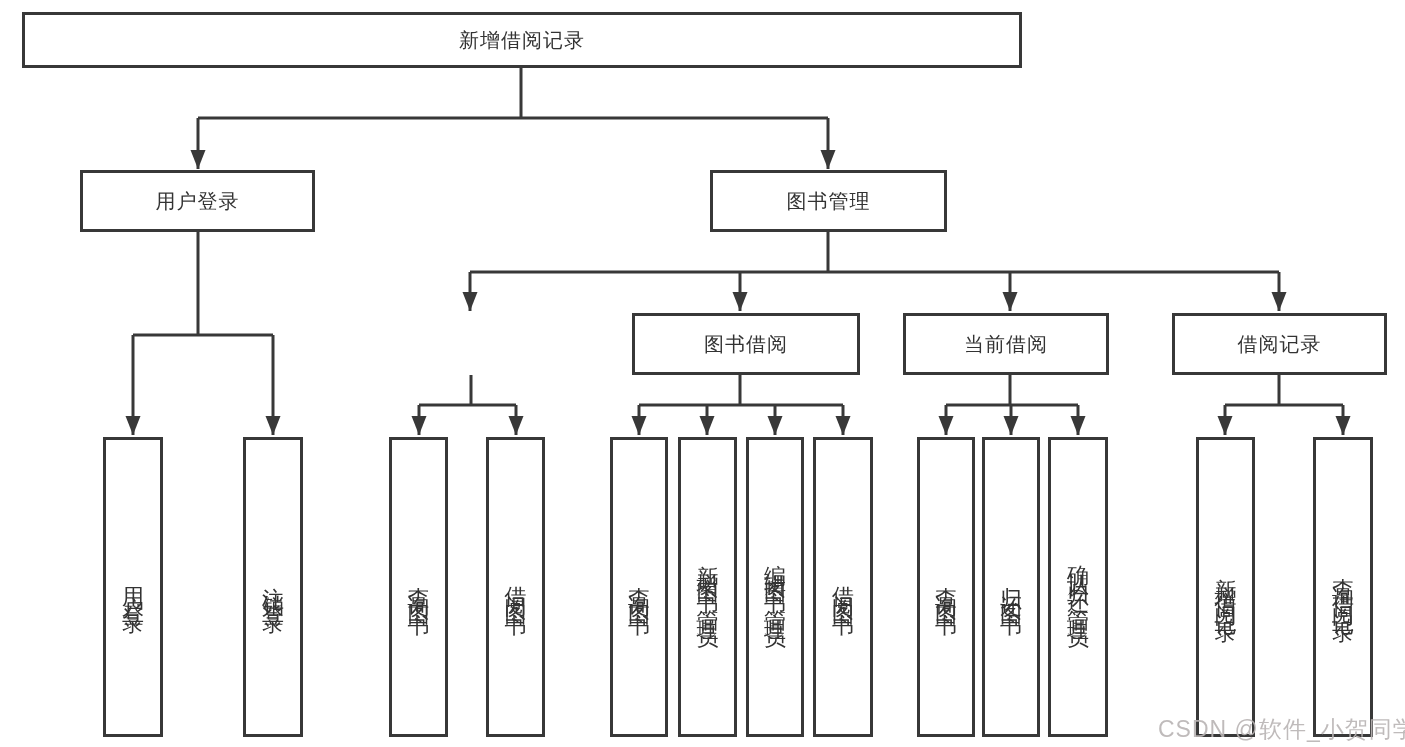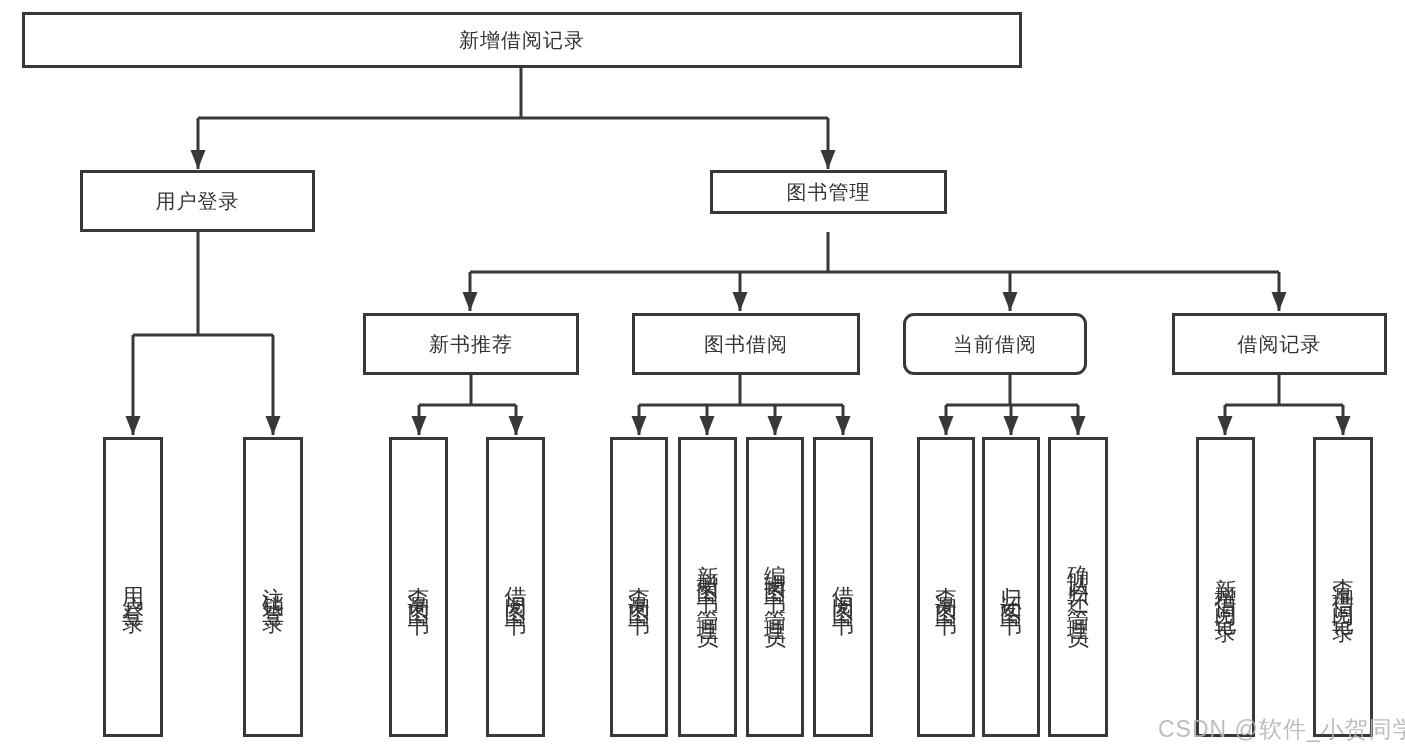--- a/index.html
+++ b/index.html
@@ -84,31 +84,28 @@
     </g>
   </svg>
 
   <div class="node hbox" style="left:22px;top:12px;width:1000px;height:56px;">
     <span>新增借阅记录</span>
   </div>
 
   <div class="node hbox" style="left:80px;top:170px;width:235px;height:62px;">
     <span>用户登录</span>
   </div>
-  <div class="node hbox" style="left:710px;top:170px;width:237px;height:44px;">
+  <div class="node hbox" style="left:710px;top:170px;width:237px;height:62px;">
     <span>图书管理</span>
   </div>
 
-  <div class="node hbox" style="left:363px;top:313px;width:216px;height:62px;">
-    <span>新书推荐</span>
-  </div>
   <div class="node hbox" style="left:632px;top:313px;width:228px;height:62px;">
     <span>图书借阅</span>
   </div>
-  <div class="node hbox" style="left:903px;top:313px;width:184px;height:62px;border-radius:11px;">
+  <div class="node hbox" style="left:903px;top:313px;width:206px;height:62px;">
     <span>当前借阅</span>
   </div>
   <div class="node hbox" style="left:1172px;top:313px;width:215px;height:62px;">
     <span>借阅记录</span>
   </div>
 
   <div class="node leaf" style="left:103px;top:437px;width:60px;height:300px;">
     <span>用户登录</span>
   </div>
   <div class="node leaf" style="left:243px;top:437px;width:60px;height:300px;">

